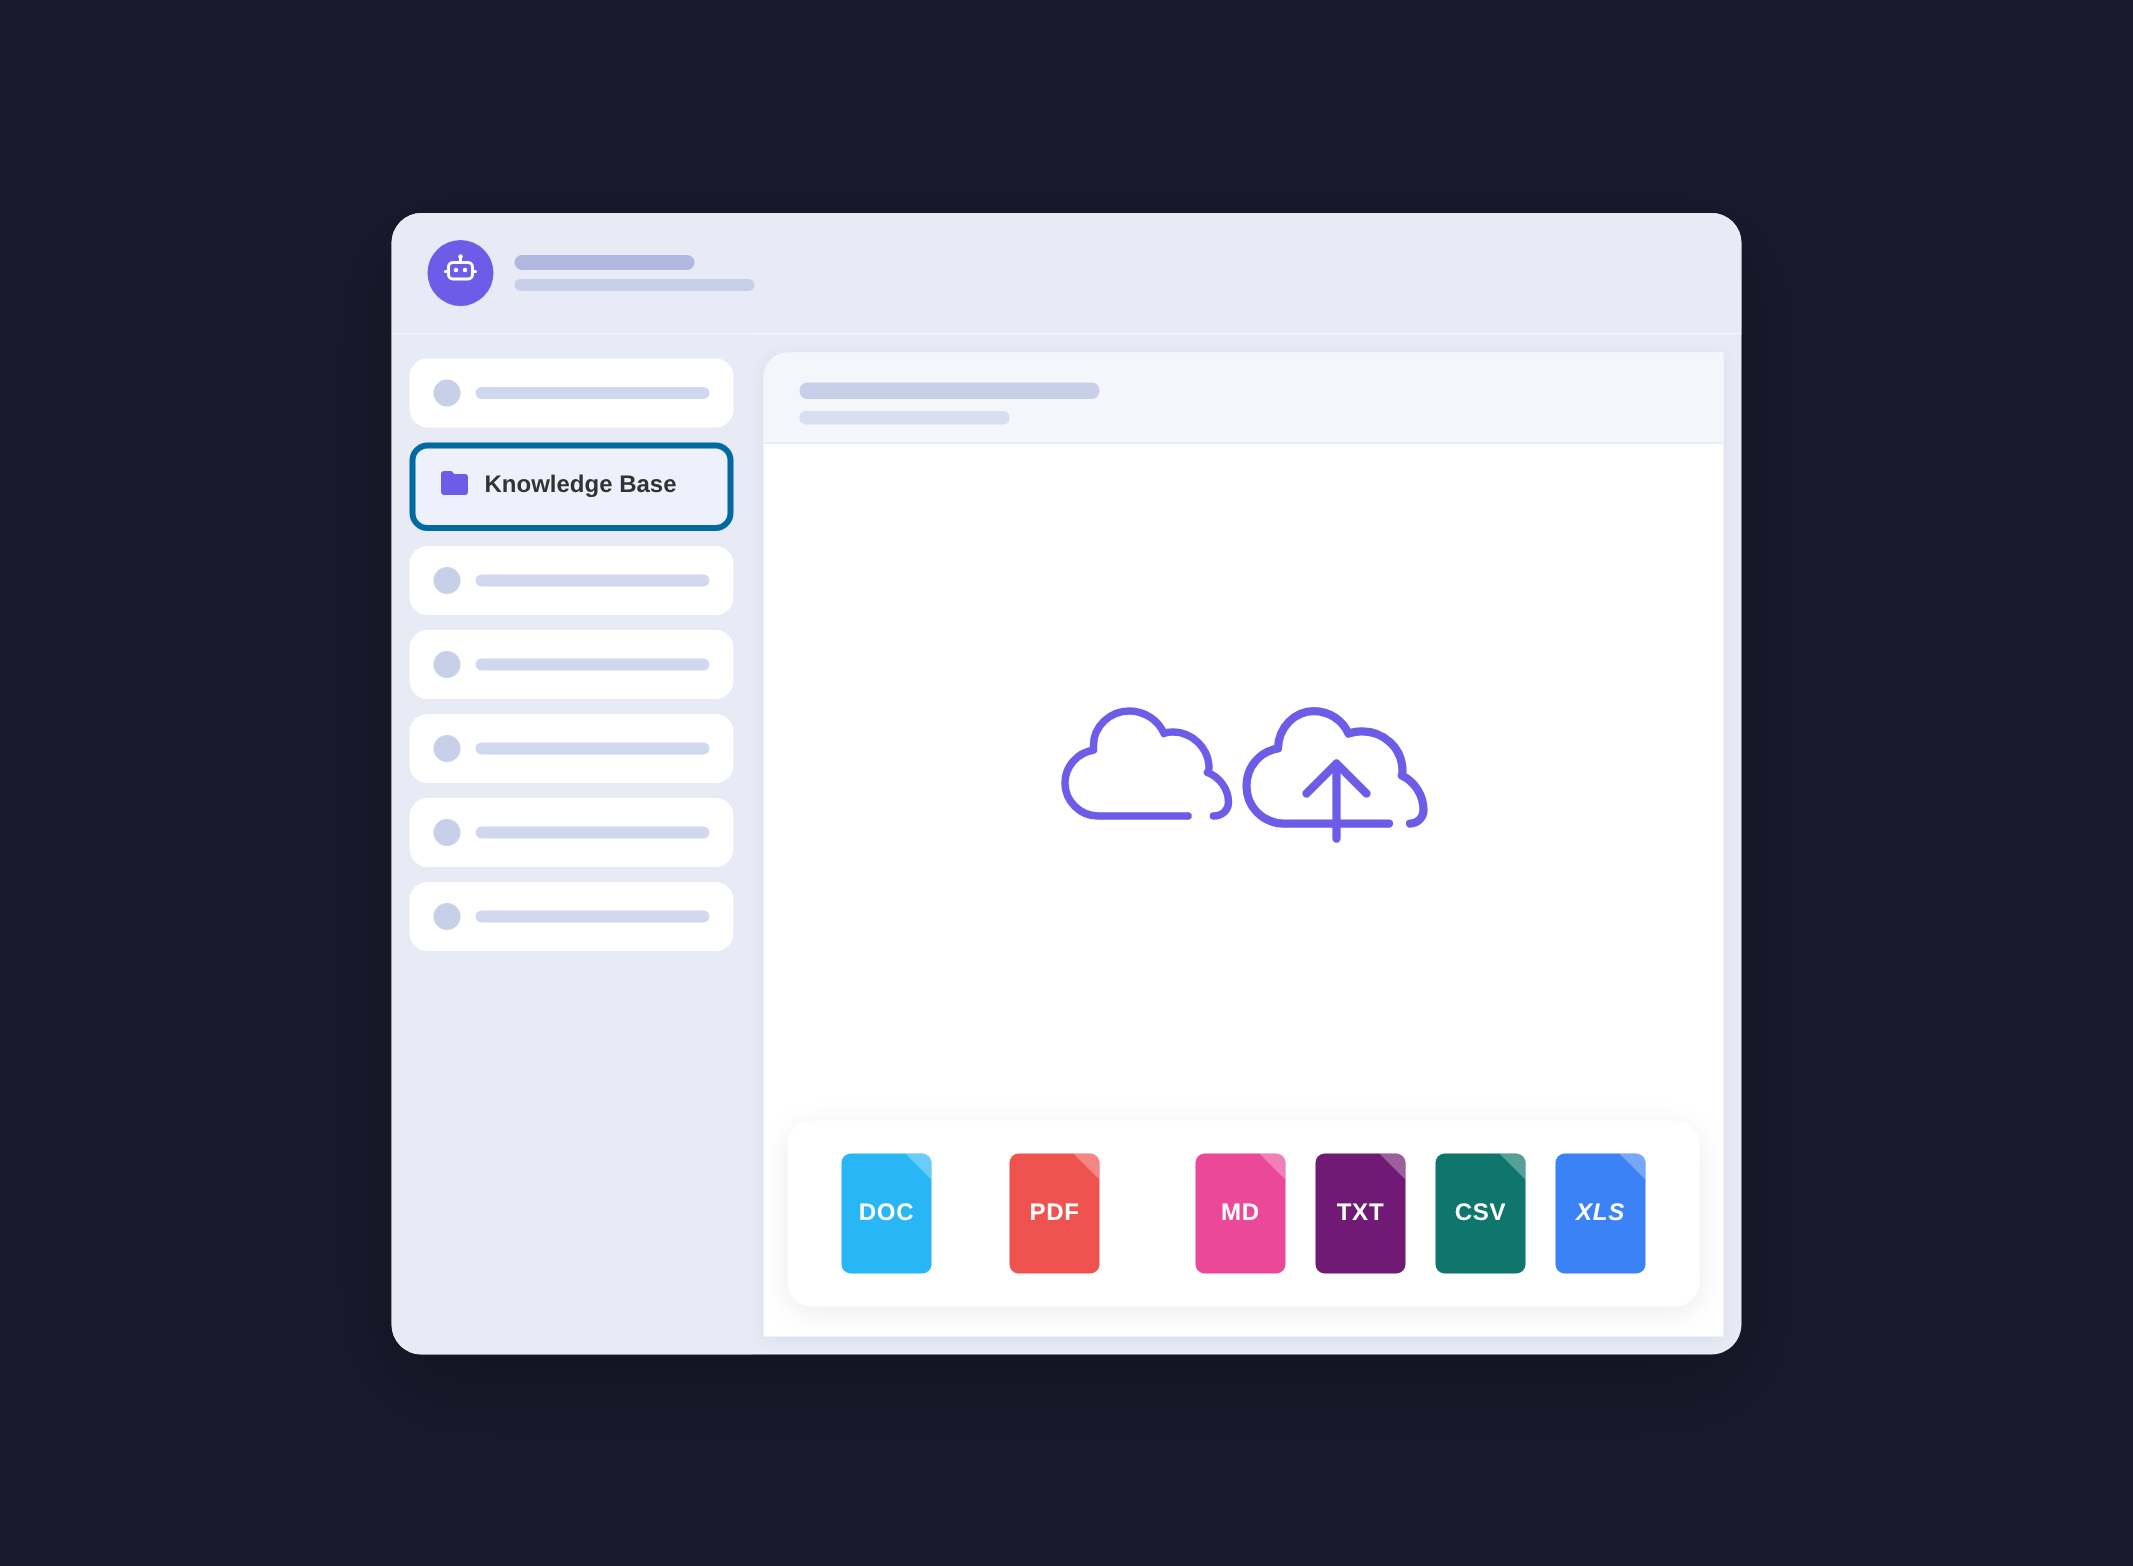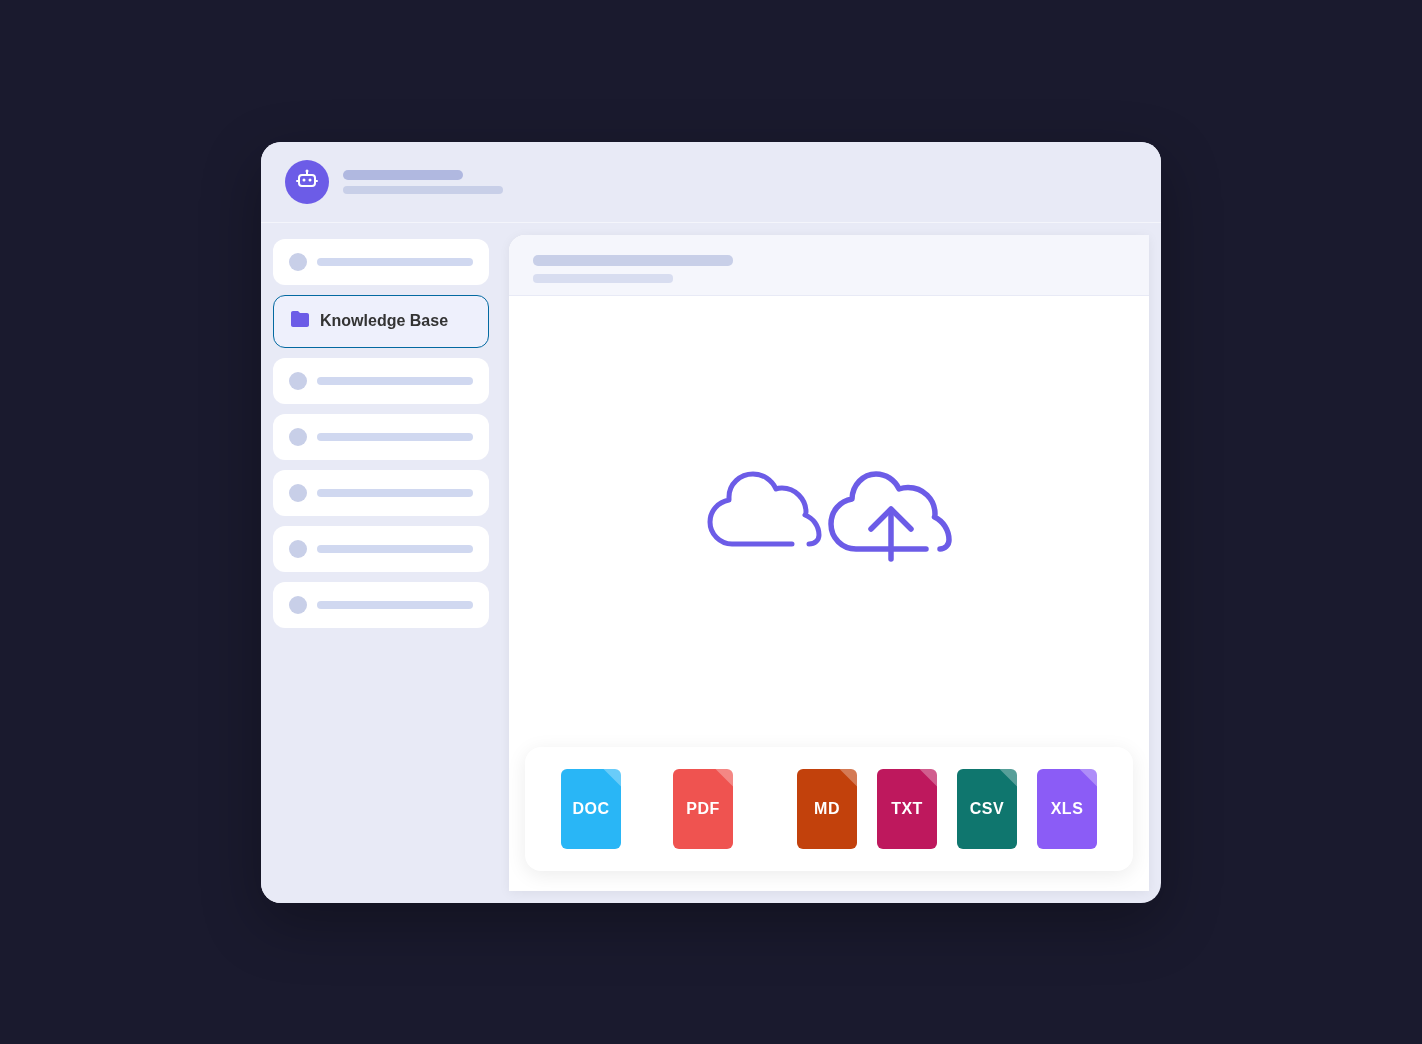--- a/index.html
+++ b/index.html
@@ -110,21 +110,21 @@
     }
 
     .knowledge-base-item {
       background: #eef0fc;
       border-radius: 12px;
       padding: 14px 16px;
       display: flex;
       align-items: center;
       gap: 10px;
       cursor: pointer;
-      border: 1px solid #0369a1;
+      border: 4px solid #0369a1;
     }
 
     .folder-icon {
       color: #6c5ce7;
       font-size: 18px;
     }
 
     .knowledge-base-label {
       font-weight: 600;
       font-size: 16px;
@@ -207,24 +207,24 @@
 
     .file-icon-label {
       color: white;
       font-weight: 800;
       font-size: 16px;
       letter-spacing: 0.5px;
     }
 
     .doc-color { background: #29b6f6; }
     .pdf-color { background: #ef5350; margin-left: 32px; }
-    .md-color { background: #c2410c; margin-left: 44px; }
-    .txt-color { background: #be185d; }
+    .md-color { background: #ec4899; margin-left: 44px; }
+    .txt-color { background: #701a75; }
     .csv-color { background: #0f766e; }
-    .xls-color { background: #8b5cf6; }
+    .xls-color { background: #3b82f6; font-style: italic; }
   </style>
 </head>
 <body>
 
 <div class="app-window">
 
   <div class="header">
     <div class="logo-circle">
       <span class="logo-icon">
         <svg width="24" height="24" viewBox="0 0 24 24" fill="none">

